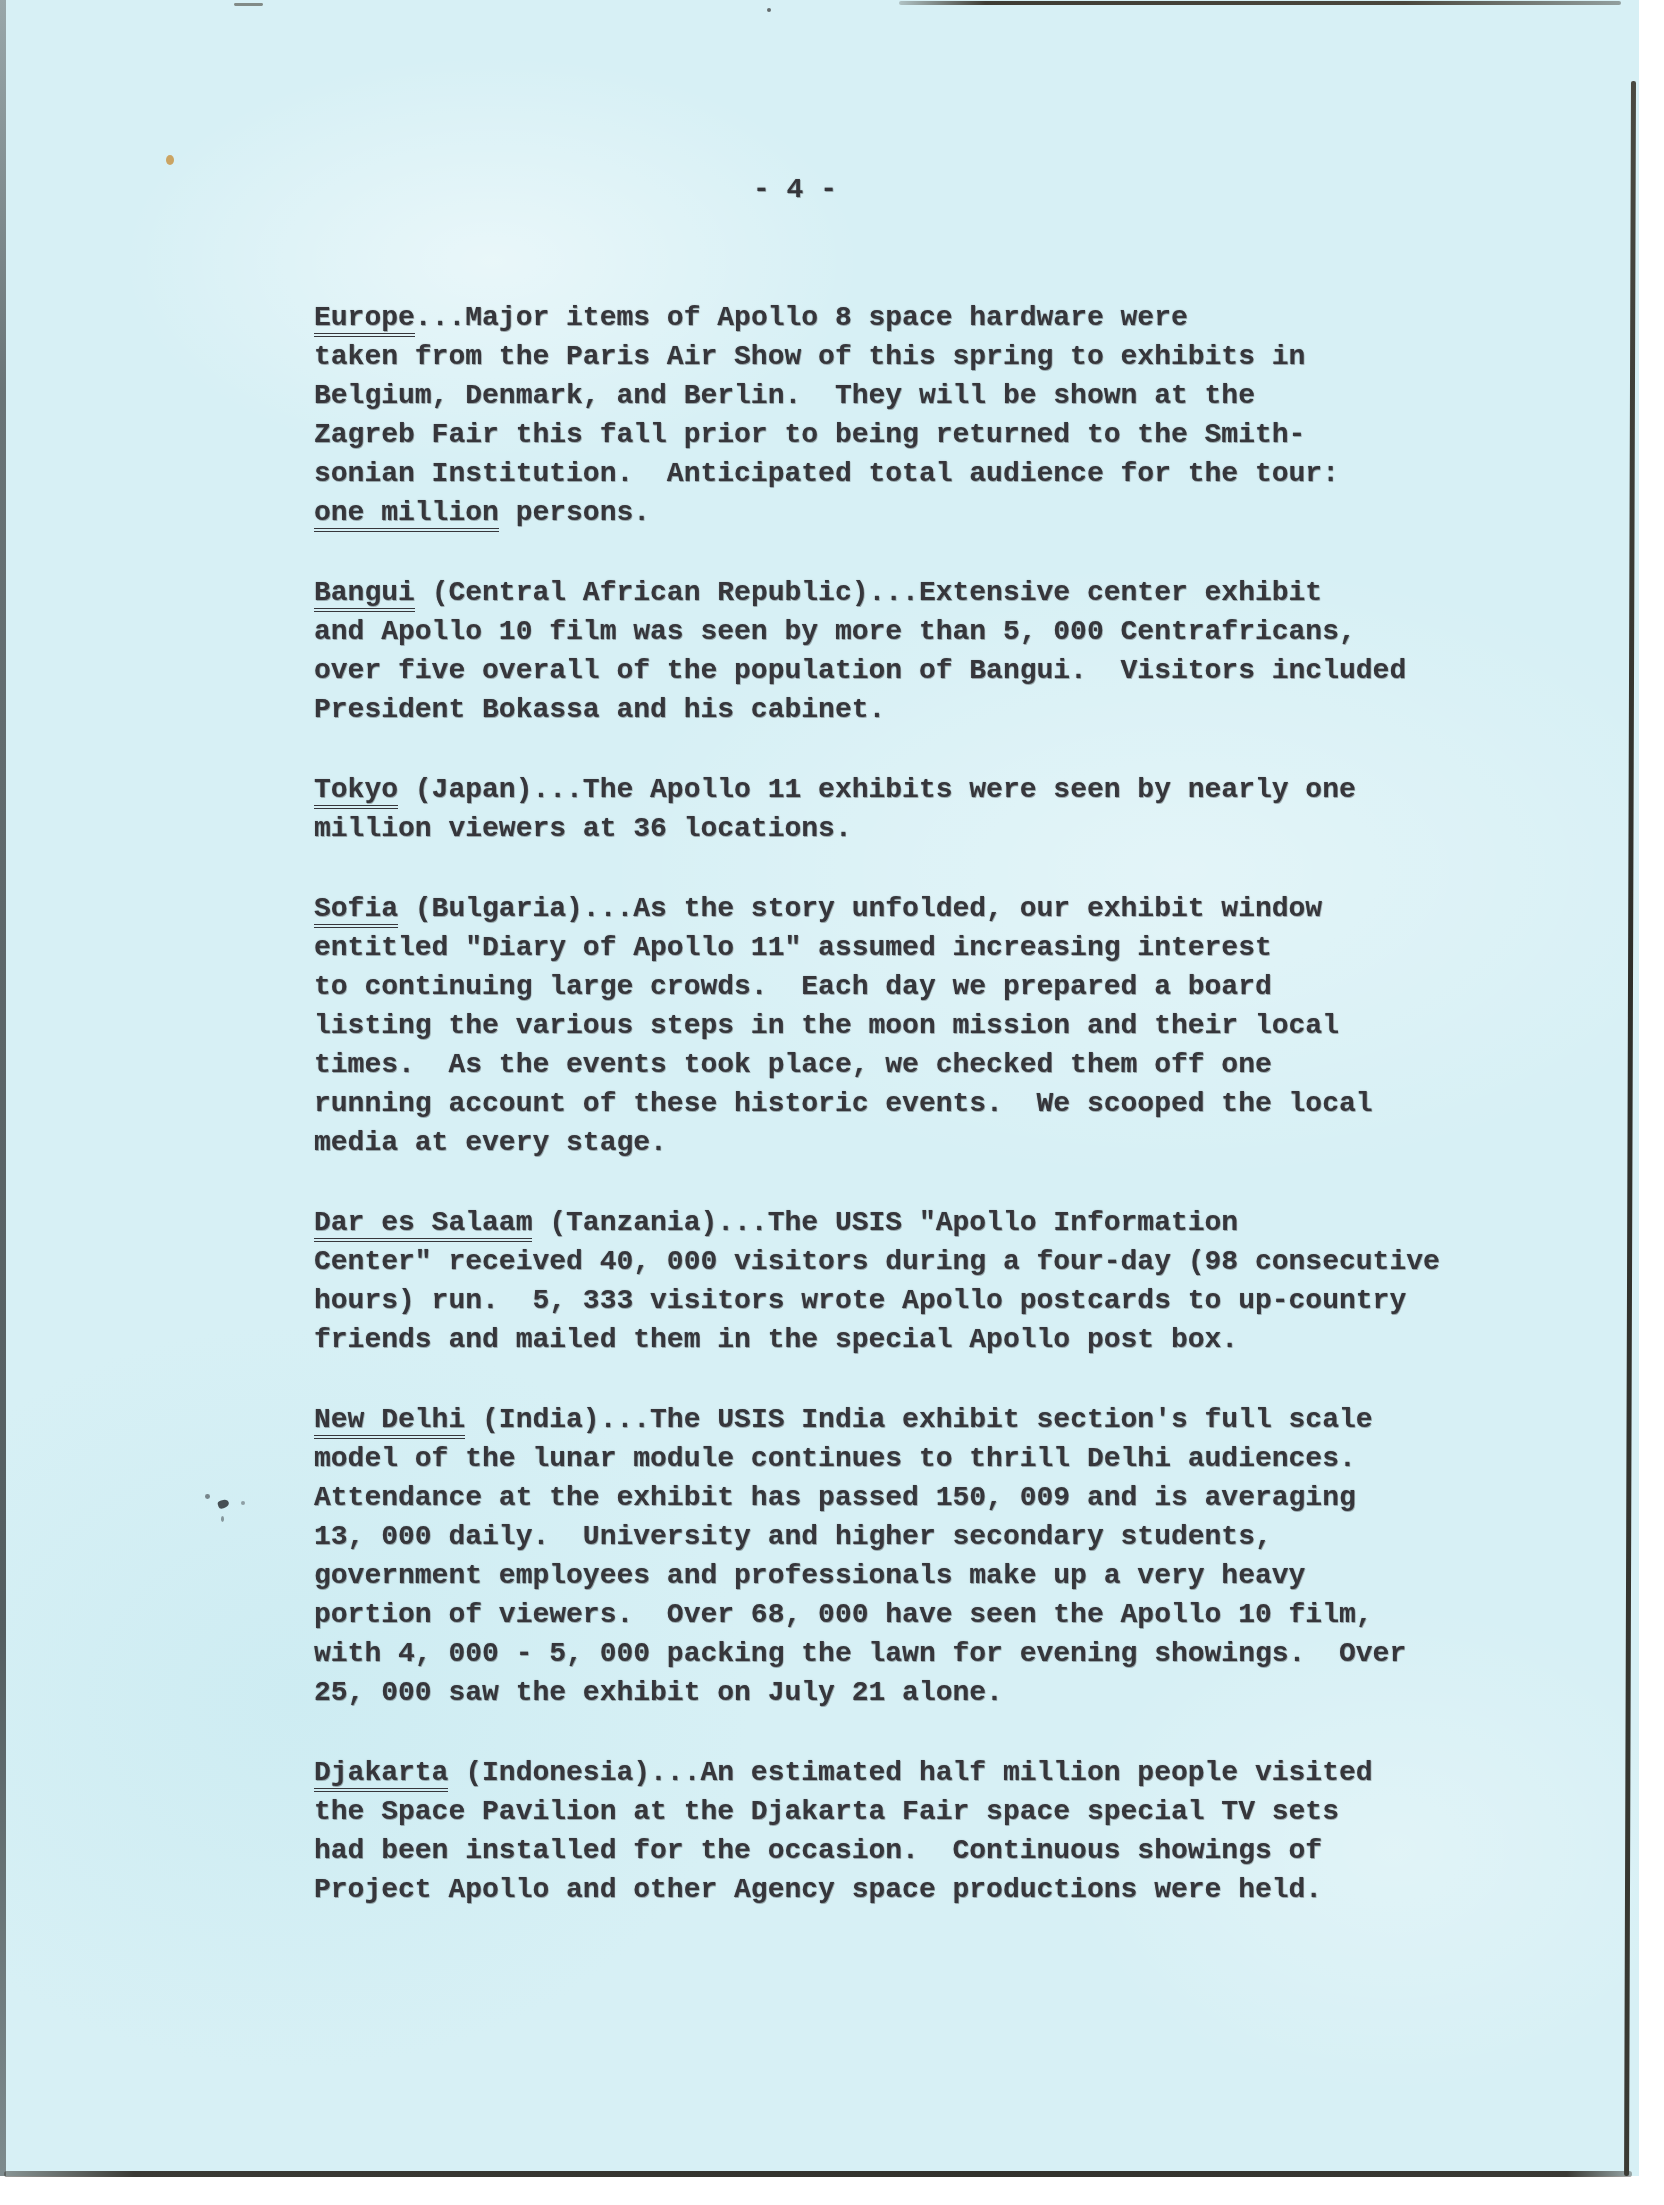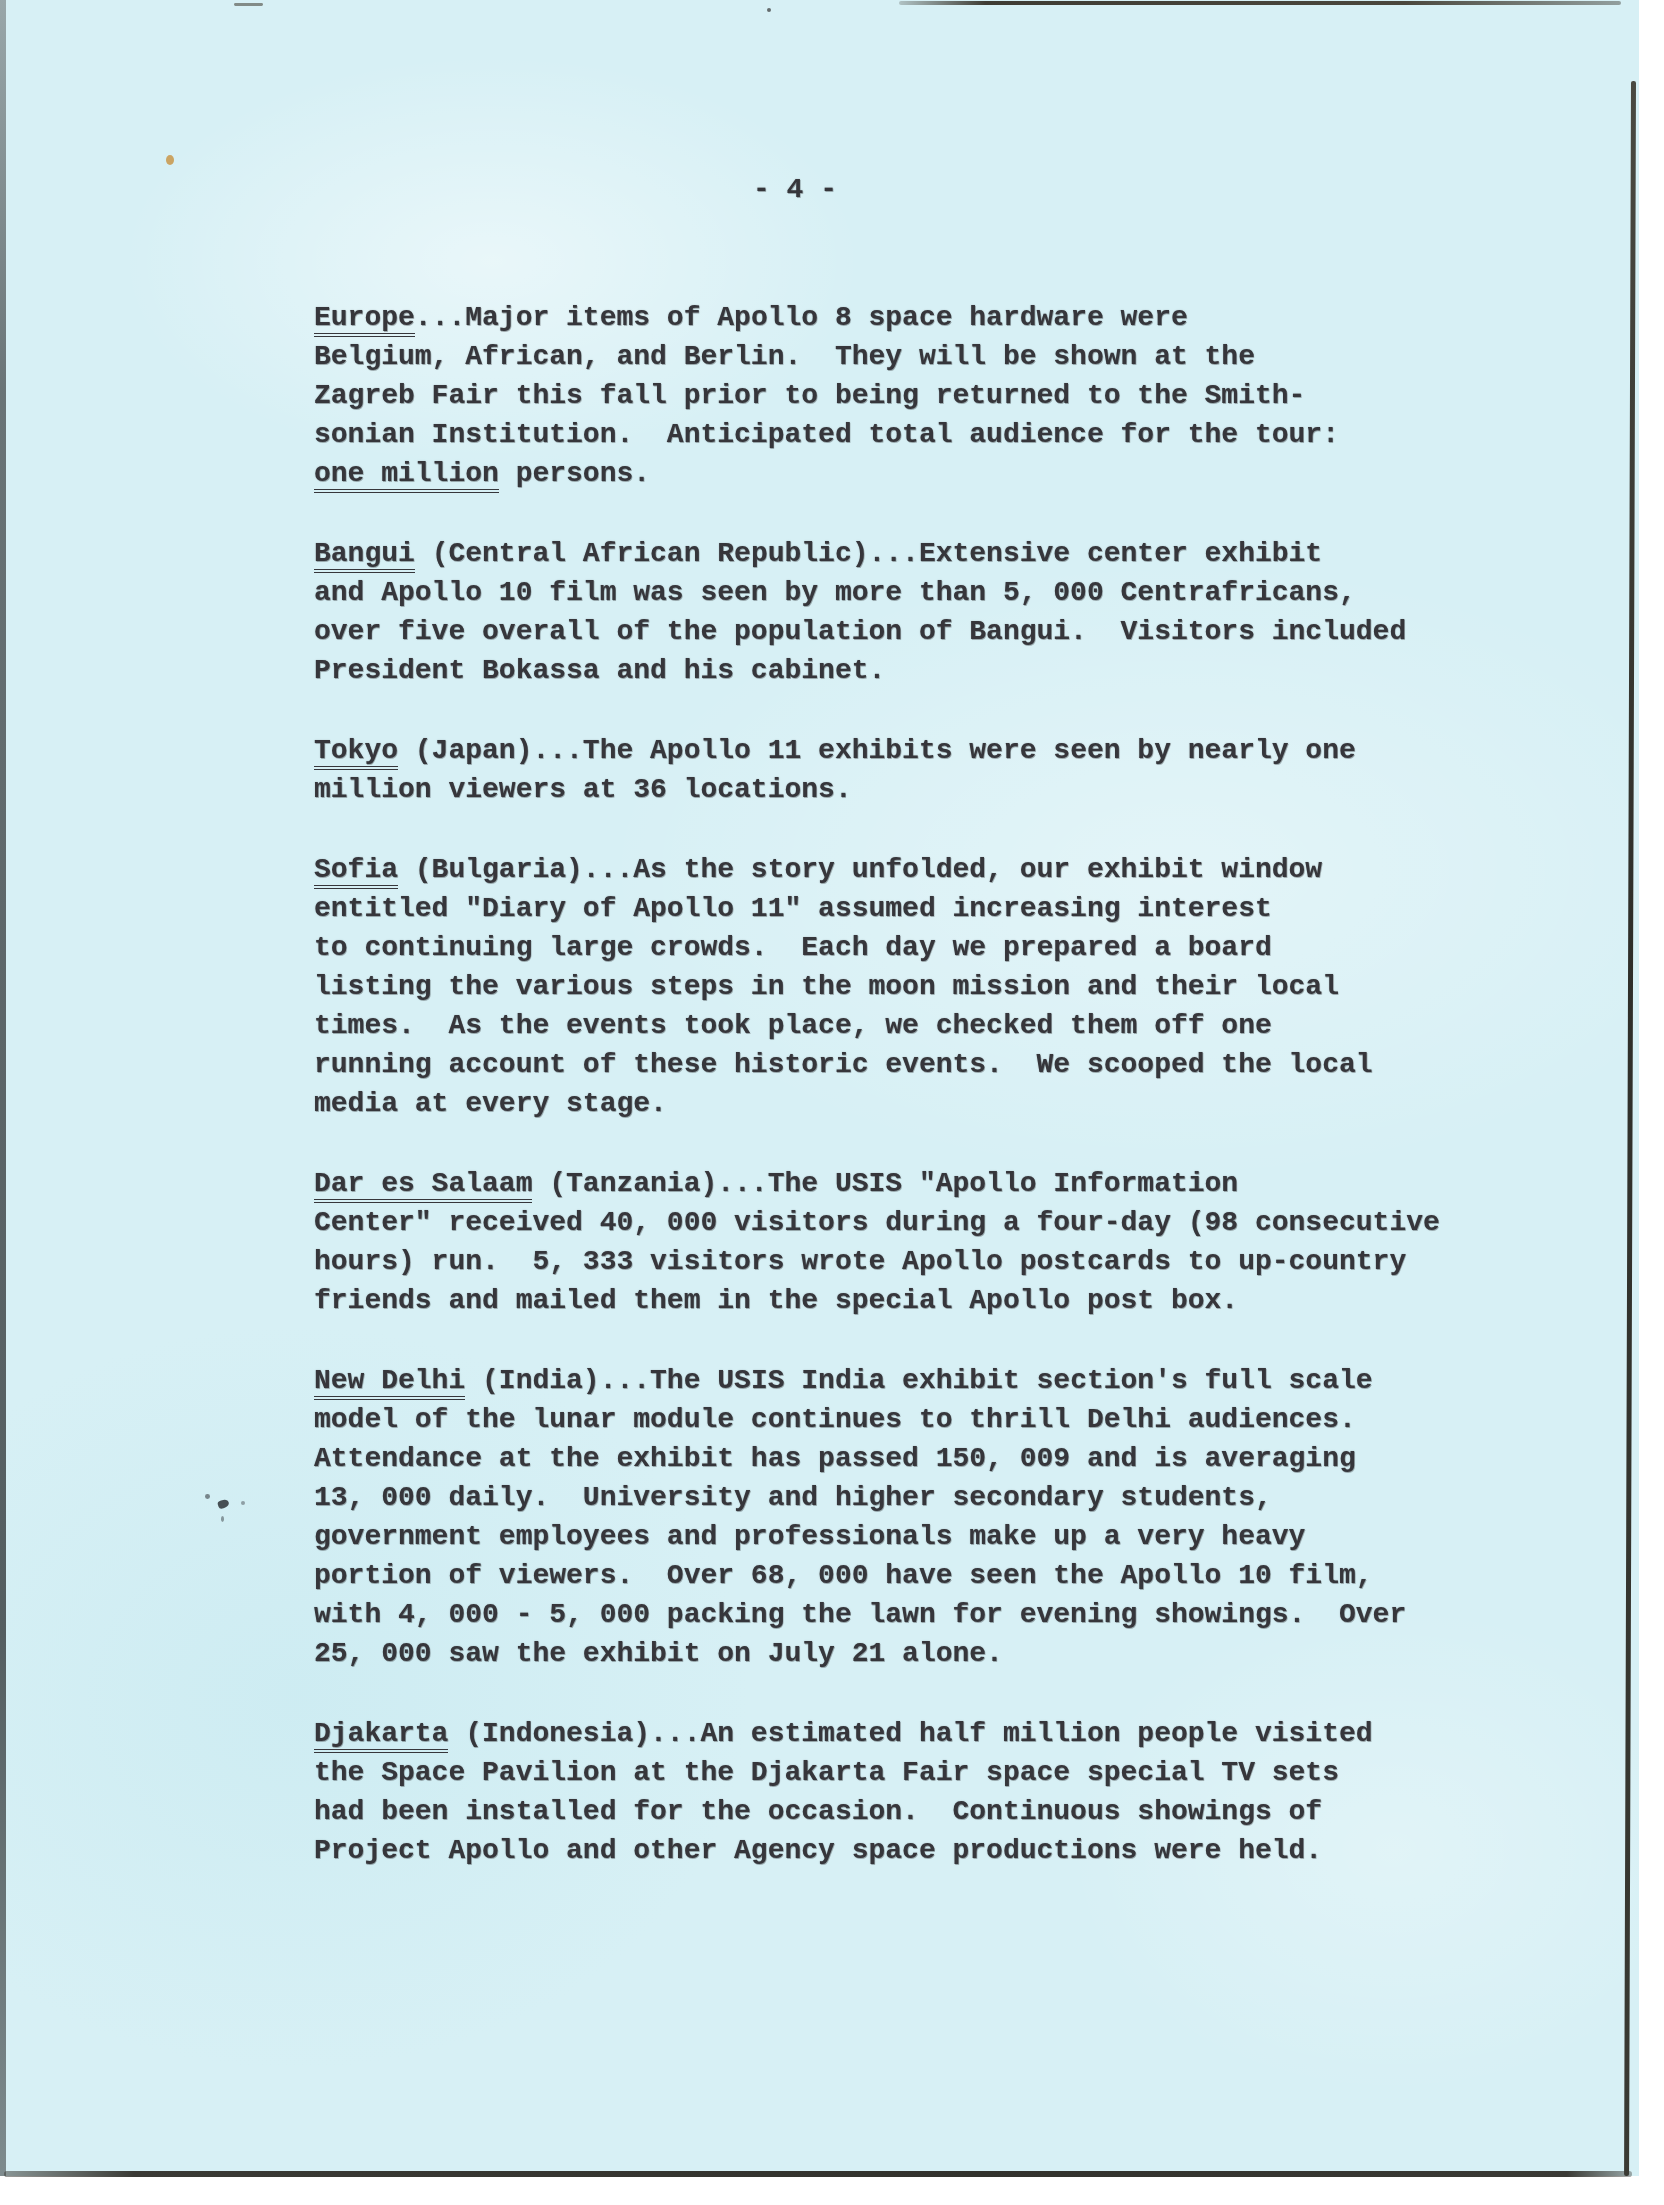--- a/index.html
+++ b/index.html
@@ -109,21 +109,22 @@
   <div class="speck speck-ink-b"></div>
   <div class="speck speck-ink-c"></div>
   <div class="speck speck-ink-d"></div>
   <div class="speck speck-dot-top"></div>
 
   <div class="content">
     <div class="page-number">- 4 -</div>
     <div class="paragraphs" id="paragraphs">
         <p class="para">
           <span class="line"><span class="u">Europe</span>...Major items of Apollo 8 space hardware were</span>
-          <span class="line">Belgium, African, and Berlin.  They will be shown at the</span>
+          <span class="line">taken from the Paris Air Show of this spring to exhibits in</span>
+          <span class="line">Belgium, Denmark, and Berlin.  They will be shown at the</span>
           <span class="line">Zagreb Fair this fall prior to being returned to the Smith-</span>
           <span class="line">sonian Institution.  Anticipated total audience for the tour:</span>
           <span class="line"><span class="u">one million</span> persons.</span>
         </p>
         <p class="para">
           <span class="line"><span class="u">Bangui</span> (Central African Republic)...Extensive center exhibit</span>
           <span class="line">and Apollo 10 film was seen by more than 5, 000 Centrafricans,</span>
           <span class="line">over five overall of the population of Bangui.  Visitors included</span>
           <span class="line">President Bokassa and his cabinet.</span>
         </p>

